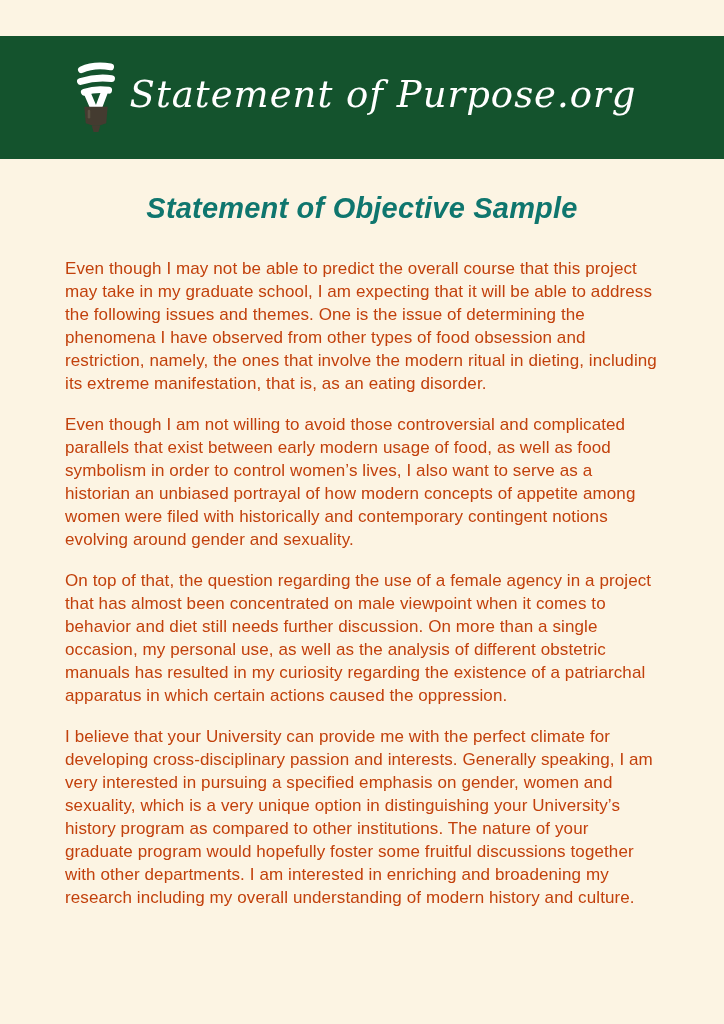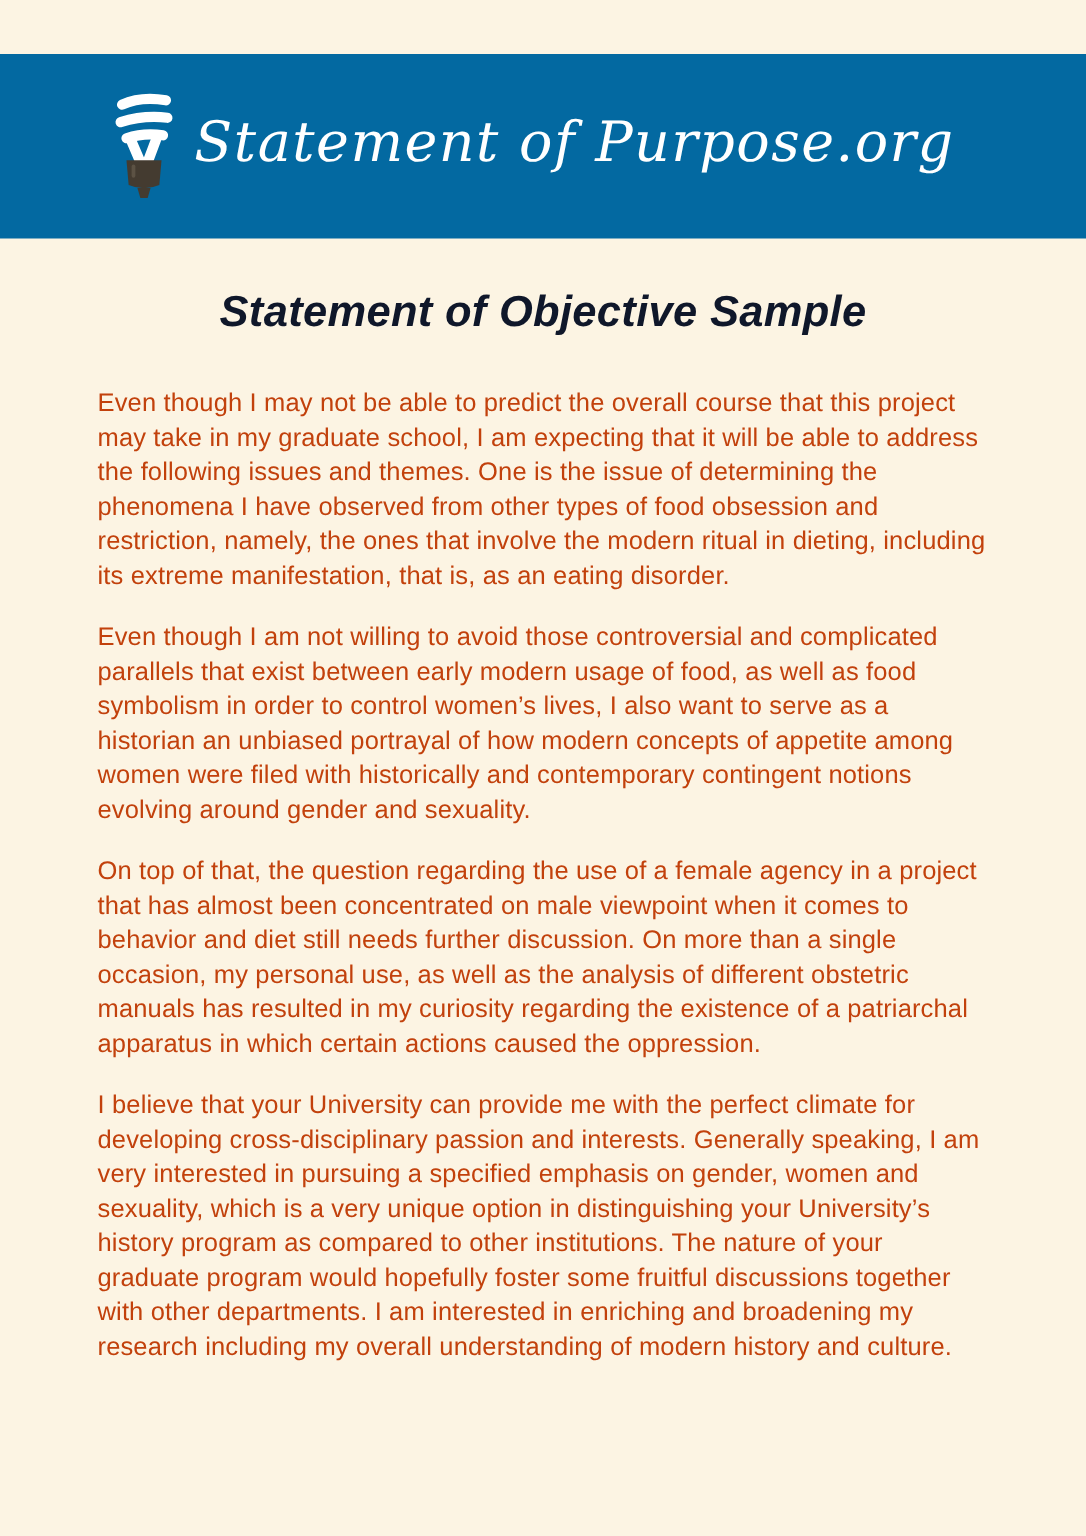--- a/index.html
+++ b/index.html
@@ -9,21 +9,21 @@
   body {
     width: 724px;
     height: 1024px;
     background: #fcf4e3;
     font-family: "Liberation Sans", sans-serif;
     overflow: hidden;
   }
   .banner {
     margin-top: 36px;
     height: 123px;
-    background: #0369a1;
+    background: #14532d;
     display: flex;
     align-items: center;
     justify-content: center;
   }
   .logo {
     display: flex;
     align-items: center;
     gap: 10px;
     transform: translateX(-8px);
     cursor: pointer;
@@ -44,21 +44,21 @@
     padding-bottom: 6px;
   }
   .doc-title {
     margin: 33px 0 0 0;
     text-align: center;
     font-family: "Liberation Sans", sans-serif;
     font-style: italic;
     font-weight: bold;
     font-size: 29px;
     letter-spacing: 0.2px;
-    color: #0f172a;
+    color: #0f766e;
   }
   .content {
     width: 594px;
     margin: 32px auto 0 auto;
   }
   .content p {
     margin: 0 0 18px 0;
     font-size: 17px;
     line-height: 23px;
     letter-spacing: 0.1px;

